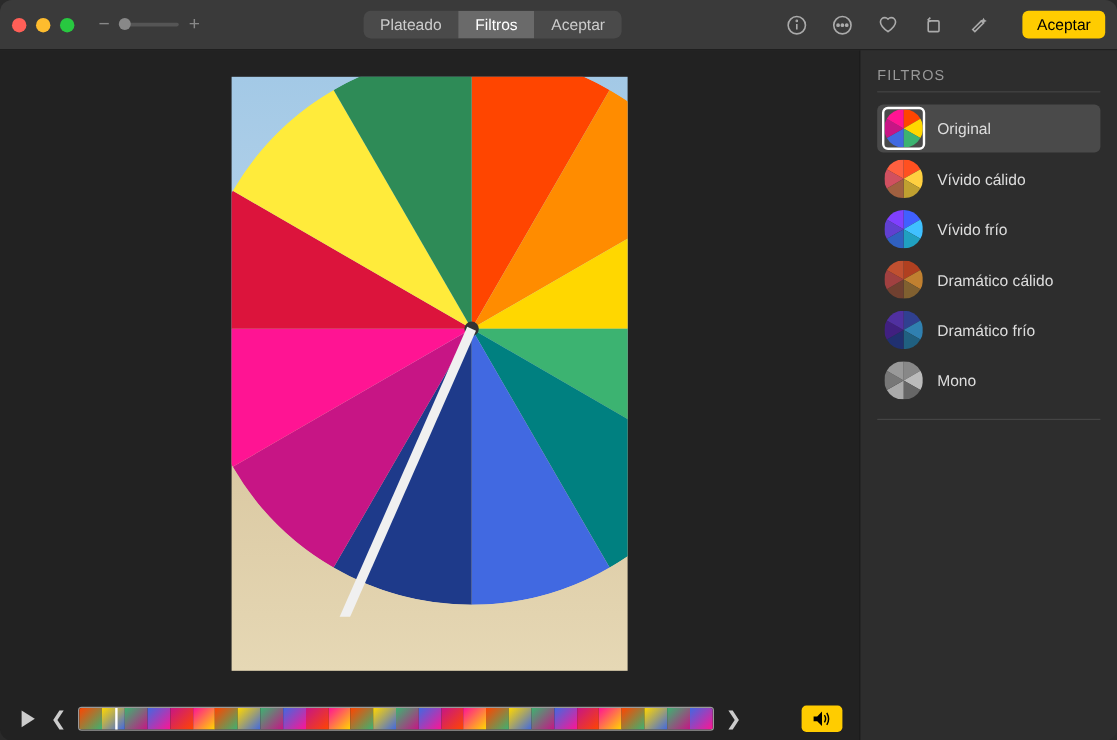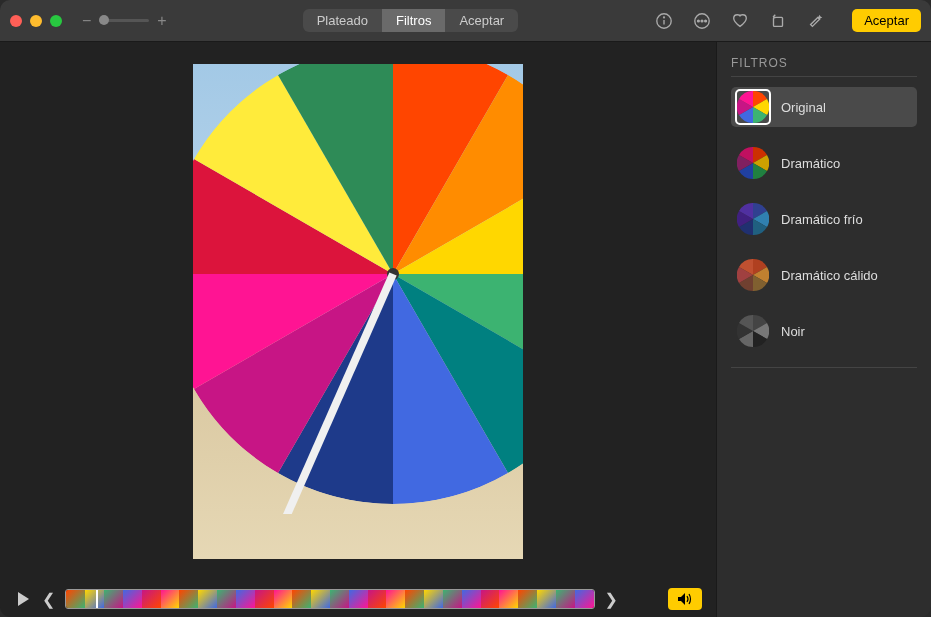--- a/index.html
+++ b/index.html
@@ -174,21 +174,21 @@
       margin-bottom: 10px;
     }
     
     .filter-row {
       display: flex;
       align-items: center;
       gap: 12px;
       padding: 4px 6px;
       border-radius: 5px;
       cursor: pointer;
-      margin-bottom: 16px;
+      margin-bottom: 2px;
     }
     .filter-row.selected { background: #4a4a4a; }
     .filter-row.selected .filter-thumb { outline: 2px solid #fff; outline-offset: 0; }
     
     .filter-thumb {
       width: 32px;
       height: 32px;
       border-radius: 3px;
       overflow: hidden;
       flex-shrink: 0;
@@ -359,72 +359,87 @@
                 <path d="M16 16 L2 8 A16 16 0 0 1 16 0 Z" fill="#ff1493"></path>
               </g>
             </svg>
           </div>
           <div class="filter-label">Original</div>
         </div>
         <div class="filter-row">
           <div class="filter-thumb">
             <svg viewBox="0 0 32 32">
               <g>
-                <path d="M16 16 L16 0 A16 16 0 0 1 30 8 Z" fill="#cc3000"></path>
-                <path d="M16 16 L30 8 A16 16 0 0 1 30 24 Z" fill="#cca000"></path>
-                <path d="M16 16 L30 24 A16 16 0 0 1 16 32 Z" fill="#208040"></path>
-                <path d="M16 16 L16 32 A16 16 0 0 1 2 24 Z" fill="#2040a0"></path>
-                <path d="M16 16 L2 24 A16 16 0 0 1 2 8 Z" fill="#802060"></path>
-                <path d="M16 16 L2 8 A16 16 0 0 1 16 0 Z" fill="#c01060"></path>
-              </g>
-            </svg>
-          </div>
-          <div class="filter-label">Dramático</div>
+                <path d="M16 16 L16 0 A16 16 0 0 1 30 8 Z" fill="#ff5020"></path>
+                <path d="M16 16 L30 8 A16 16 0 0 1 30 24 Z" fill="#ffd040"></path>
+                <path d="M16 16 L30 24 A16 16 0 0 1 16 32 Z" fill="#c0a030"></path>
+                <path d="M16 16 L16 32 A16 16 0 0 1 2 24 Z" fill="#a06040"></path>
+                <path d="M16 16 L2 24 A16 16 0 0 1 2 8 Z" fill="#d05060"></path>
+                <path d="M16 16 L2 8 A16 16 0 0 1 16 0 Z" fill="#ff6040"></path>
+              </g>
+            </svg>
+          </div>
+          <div class="filter-label">Vívido cálido</div>
+        </div>
+        <div class="filter-row">
+          <div class="filter-thumb">
+            <svg viewBox="0 0 32 32">
+              <g>
+                <path d="M16 16 L16 0 A16 16 0 0 1 30 8 Z" fill="#4060ff"></path>
+                <path d="M16 16 L30 8 A16 16 0 0 1 30 24 Z" fill="#40c0ff"></path>
+                <path d="M16 16 L30 24 A16 16 0 0 1 16 32 Z" fill="#20a0c0"></path>
+                <path d="M16 16 L16 32 A16 16 0 0 1 2 24 Z" fill="#3060c0"></path>
+                <path d="M16 16 L2 24 A16 16 0 0 1 2 8 Z" fill="#6040d0"></path>
+                <path d="M16 16 L2 8 A16 16 0 0 1 16 0 Z" fill="#8040ff"></path>
+              </g>
+            </svg>
+          </div>
+          <div class="filter-label">Vívido frío</div>
+        </div>
+        <div class="filter-row">
+          <div class="filter-thumb">
+            <svg viewBox="0 0 32 32">
+              <g>
+                <path d="M16 16 L16 0 A16 16 0 0 1 30 8 Z" fill="#b04020"></path>
+                <path d="M16 16 L30 8 A16 16 0 0 1 30 24 Z" fill="#c08030"></path>
+                <path d="M16 16 L30 24 A16 16 0 0 1 16 32 Z" fill="#806030"></path>
+                <path d="M16 16 L16 32 A16 16 0 0 1 2 24 Z" fill="#704030"></path>
+                <path d="M16 16 L2 24 A16 16 0 0 1 2 8 Z" fill="#a04040"></path>
+                <path d="M16 16 L2 8 A16 16 0 0 1 16 0 Z" fill="#c05030"></path>
+              </g>
+            </svg>
+          </div>
+          <div class="filter-label">Dramático cálido</div>
         </div>
         <div class="filter-row">
           <div class="filter-thumb">
             <svg viewBox="0 0 32 32">
               <g>
                 <path d="M16 16 L16 0 A16 16 0 0 1 30 8 Z" fill="#304090"></path>
                 <path d="M16 16 L30 8 A16 16 0 0 1 30 24 Z" fill="#3080b0"></path>
                 <path d="M16 16 L30 24 A16 16 0 0 1 16 32 Z" fill="#206080"></path>
                 <path d="M16 16 L16 32 A16 16 0 0 1 2 24 Z" fill="#203070"></path>
                 <path d="M16 16 L2 24 A16 16 0 0 1 2 8 Z" fill="#402080"></path>
                 <path d="M16 16 L2 8 A16 16 0 0 1 16 0 Z" fill="#5030a0"></path>
               </g>
             </svg>
           </div>
           <div class="filter-label">Dramático frío</div>
         </div>
         <div class="filter-row">
           <div class="filter-thumb">
             <svg viewBox="0 0 32 32">
               <g>
-                <path d="M16 16 L16 0 A16 16 0 0 1 30 8 Z" fill="#b04020"></path>
-                <path d="M16 16 L30 8 A16 16 0 0 1 30 24 Z" fill="#c08030"></path>
-                <path d="M16 16 L30 24 A16 16 0 0 1 16 32 Z" fill="#806030"></path>
-                <path d="M16 16 L16 32 A16 16 0 0 1 2 24 Z" fill="#704030"></path>
-                <path d="M16 16 L2 24 A16 16 0 0 1 2 8 Z" fill="#a04040"></path>
-                <path d="M16 16 L2 8 A16 16 0 0 1 16 0 Z" fill="#c05030"></path>
-              </g>
-            </svg>
-          </div>
-          <div class="filter-label">Dramático cálido</div>
-        </div>
-        <div class="filter-row">
-          <div class="filter-thumb">
-            <svg viewBox="0 0 32 32">
-              <g>
-                <path d="M16 16 L16 0 A16 16 0 0 1 30 8 Z" fill="#444"></path>
-                <path d="M16 16 L30 8 A16 16 0 0 1 30 24 Z" fill="#777"></path>
-                <path d="M16 16 L30 24 A16 16 0 0 1 16 32 Z" fill="#222"></path>
-                <path d="M16 16 L16 32 A16 16 0 0 1 2 24 Z" fill="#666"></path>
-                <path d="M16 16 L2 24 A16 16 0 0 1 2 8 Z" fill="#333"></path>
-                <path d="M16 16 L2 8 A16 16 0 0 1 16 0 Z" fill="#555"></path>
-              </g>
-            </svg>
-          </div>
-          <div class="filter-label">Noir</div>
+                <path d="M16 16 L16 0 A16 16 0 0 1 30 8 Z" fill="#888"></path>
+                <path d="M16 16 L30 8 A16 16 0 0 1 30 24 Z" fill="#bbb"></path>
+                <path d="M16 16 L30 24 A16 16 0 0 1 16 32 Z" fill="#666"></path>
+                <path d="M16 16 L16 32 A16 16 0 0 1 2 24 Z" fill="#aaa"></path>
+                <path d="M16 16 L2 24 A16 16 0 0 1 2 8 Z" fill="#777"></path>
+                <path d="M16 16 L2 8 A16 16 0 0 1 16 0 Z" fill="#999"></path>
+              </g>
+            </svg>
+          </div>
+          <div class="filter-label">Mono</div>
         </div>
       </div>
     <hr class="end">
   </div>
 </div>
 
 </body></html>

